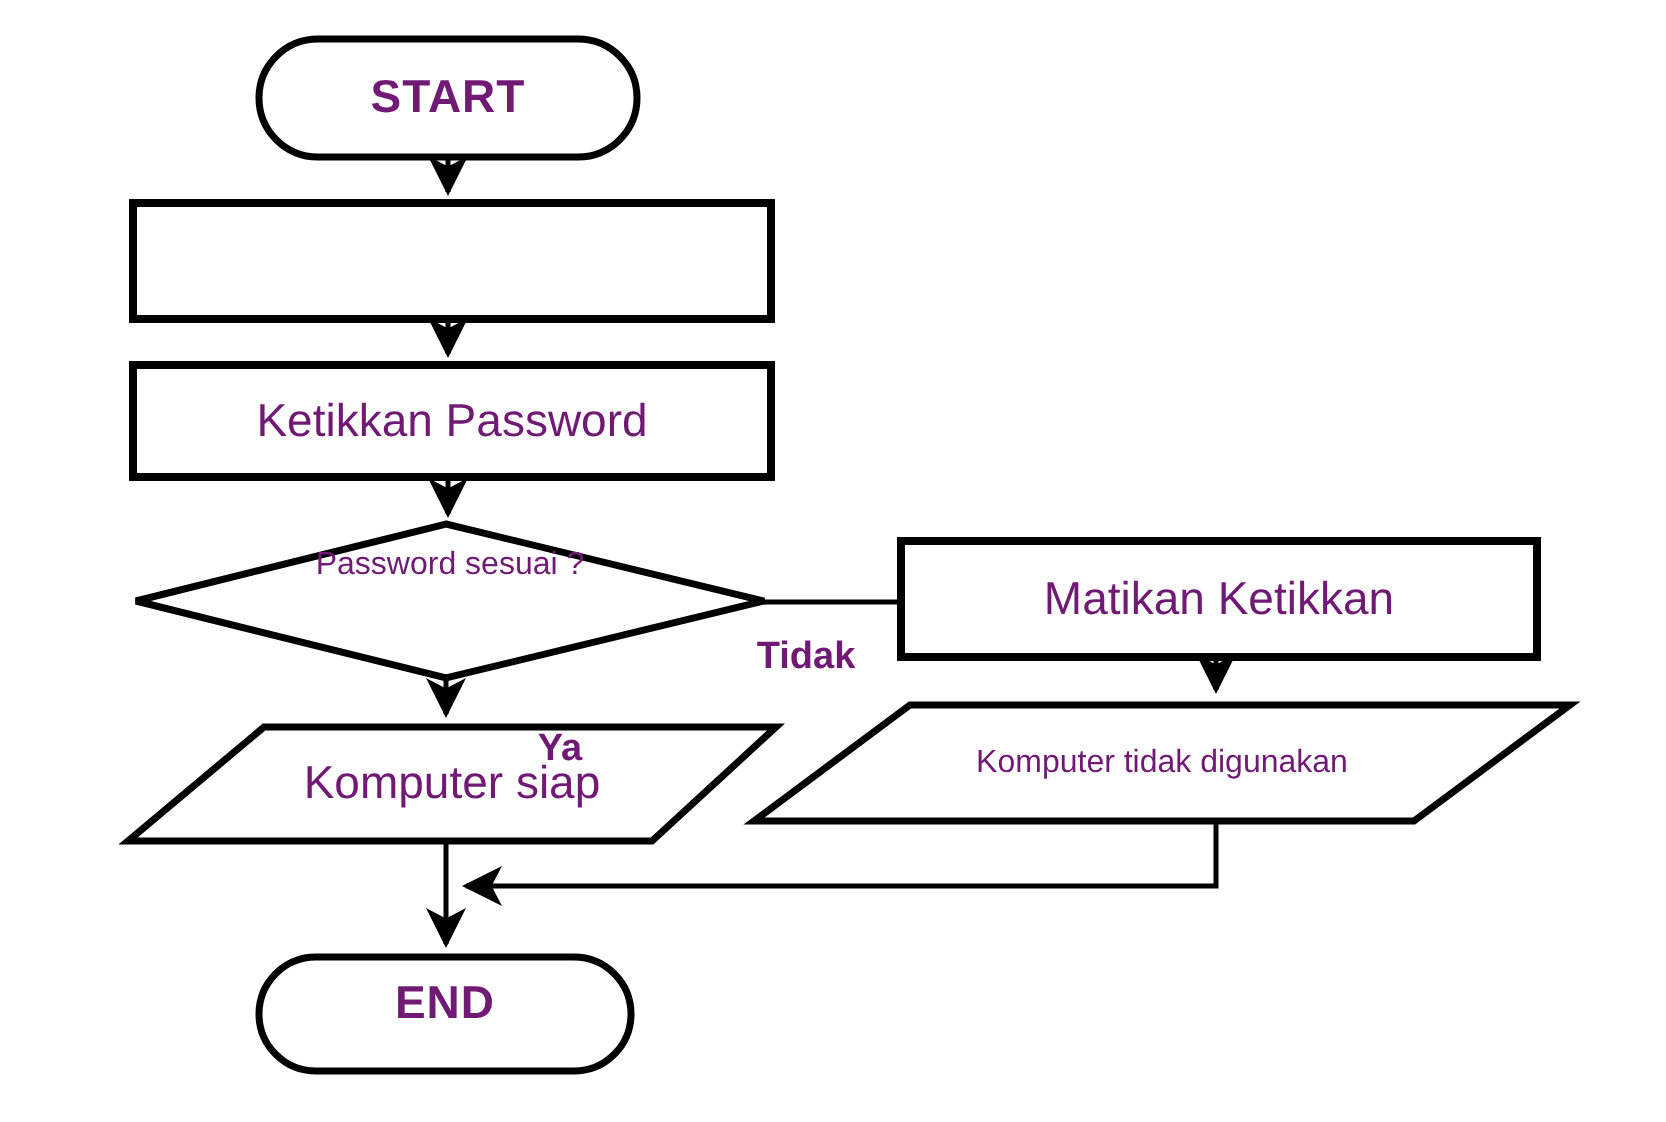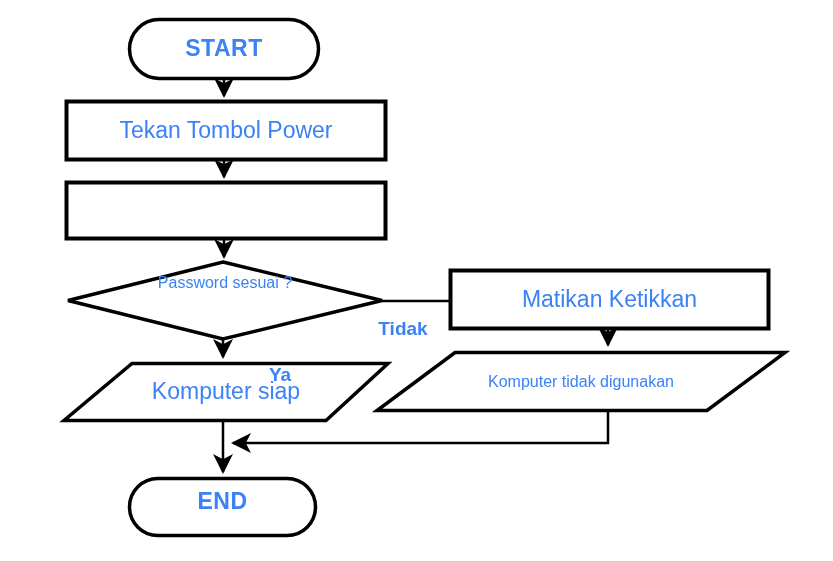--- a/index.html
+++ b/index.html
@@ -20,21 +20,21 @@
     position: absolute;
     left: 0;
     top: 0;
   }
   .label {
     position: absolute;
     display: flex;
     align-items: center;
     justify-content: center;
     text-align: center;
-    color: #3b82f6;
+    color: #701a75;
     line-height: 1.1;
     white-space: nowrap;
   }
   .label.big   { font-size: 23px; font-weight: 400; }
   .label.small { font-size: 16px; font-weight: 400; }
   .label.term  { font-size: 23px; font-weight: 700; letter-spacing: 0.5px; }
   .label.edge  { font-size: 19px; font-weight: 700; }
 
   
   .lbl-start            { left: 128px; top: 18px;  width: 192px; height: 62px; }
@@ -76,21 +76,21 @@
     <rect class="shape" x="66.5" y="101.5" width="319" height="58" stroke-width="4"></rect>
     <rect class="shape" x="66.5" y="182.5" width="319" height="56" stroke-width="4"></rect>
     <polygon class="shape" points="223,262 382,300.5 223,339 68,300.5" stroke-width="3.5"></polygon>
     <rect class="shape" x="450.5" y="270.5" width="318" height="58" stroke-width="4"></rect>
     <polygon class="shape" points="132,363.5 388,363.5 326,420.5 64,420.5" stroke-width="3.5"></polygon>
     <polygon class="shape" points="455,352.5 785,352.5 707,410.5 377,410.5" stroke-width="3.5"></polygon>
     <rect class="shape" x="129.5" y="478.5" width="186" height="57" rx="28.5" stroke-width="3.5"></rect>
   </svg>
 
   <div class="label term lbl-start">START</div>
-  <div class="label big lbl-tekan">Tekan Tombol Power</div>
+  <div class="label big lbl-ketikkan">Ketikkan Password</div>
   <div class="label small lbl-decision">Password sesuai ?</div>
   <div class="label big lbl-matikan">Matikan Ketikkan</div>
   <div class="label big lbl-komputer-siap">Komputer siap</div>
   <div class="label small lbl-komputer-tidak">Komputer tidak digunakan</div>
   <div class="label term lbl-end">END</div>
 
   <div class="label edge lbl-ya">Ya</div>
   <div class="label edge lbl-tidak">Tidak</div>
 
 </div>

